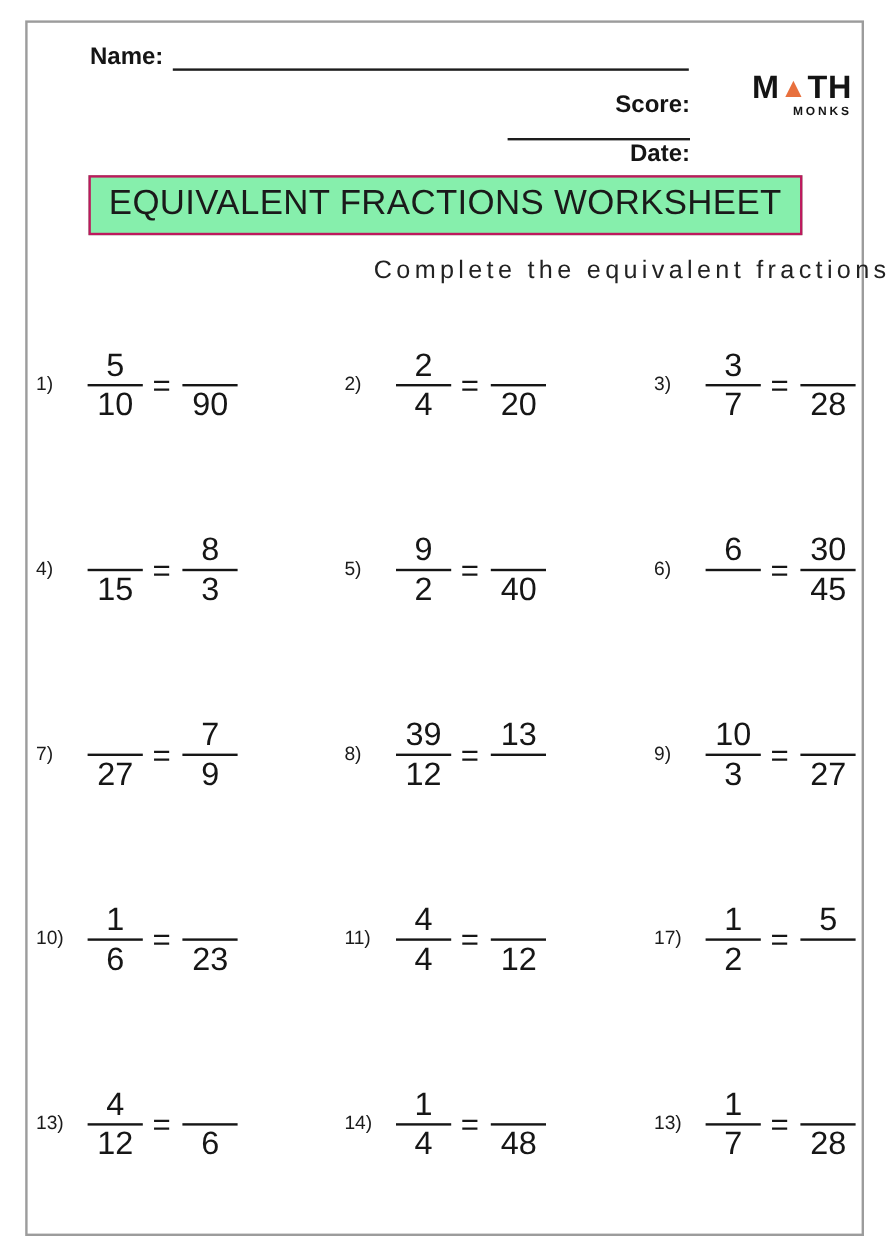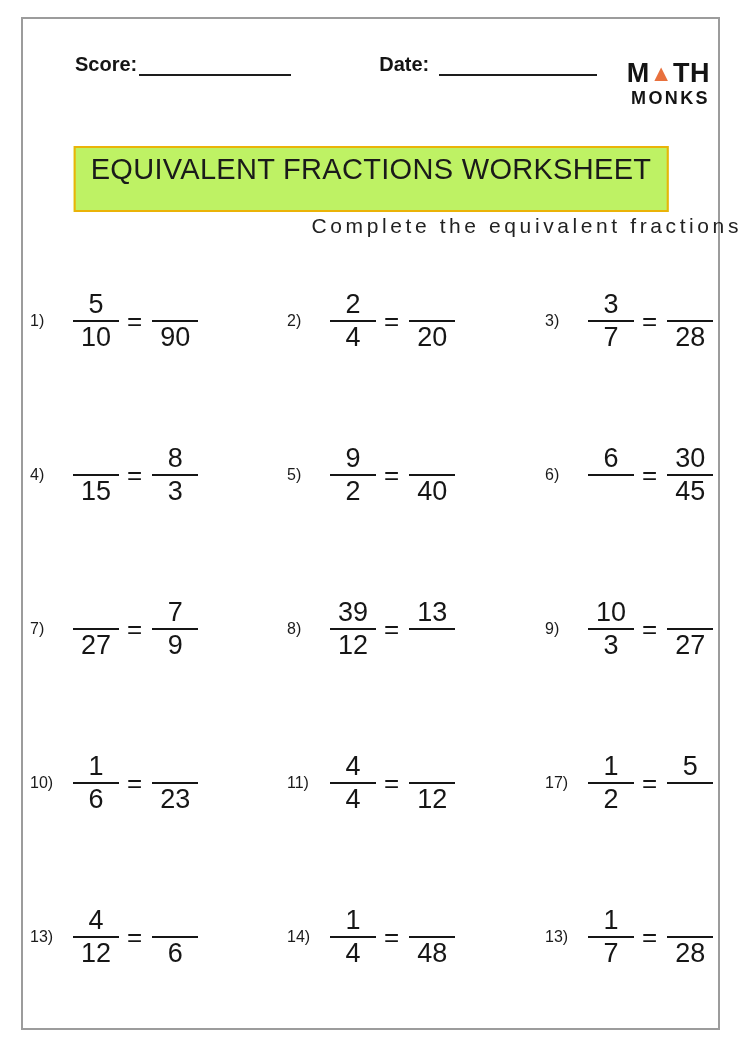--- a/index.html
+++ b/index.html
@@ -17,53 +17,53 @@
     width: 699px; height: 1013px;
     border: 2px solid #9c9c9c;
     box-sizing: border-box;
     background: #ffffff;
   }
   
   .header {
     position: absolute; left: 75px; top: 36px; width: 500px;
   }
   .hrow { display: flex; align-items: flex-end; }
-  .hrow.second { margin-top: 17px; }
+  .hrow.second { margin-top: 17px; flex-direction: column; }
   .hlabel { font-size: 20px; font-weight: 600; color: #151515; flex: none; }
   .hline {
     border-bottom: 2px solid #1d1d1d;
     height: 16px; flex: none;
   }
   .name-line { width: 430px; margin-left: 8px; }
   .score-line { width: 152px; margin-left: 2px; }
   .date-label { margin-left: 88px; }
   .date-line { width: 158px; margin-left: 10px; }
   
   .logo {
     position: absolute; left: 618px; top: 48px; width: 92px;
     text-align: right; line-height: 1;
   }
   .logo-main {
     font-size: 27px; font-weight: 700; color: #141414;
     letter-spacing: 0.5px; white-space: nowrap; margin-top: 12px;
   }
   .logo-tri { font-size: 23px; position: relative; top: -1px; }
   .logo-sub {
-    font-size: 18px; font-weight: 700; color: #141414;
+    font-size: 10px; font-weight: 700; color: #141414;
     letter-spacing: 2.4px; margin-top: 2px;
   }
   
   .title-box {
     position: absolute; top: 146px; left: 50%;
     transform: translateX(-50%);
-    border: 2px solid #eab308;
-    padding: 5px 15px 24px;
+    border: 2px solid #be185d;
+    padding: 5px 15px 8px;
     font-size: 29px; letter-spacing: 0.3px;
     color: #1a1a1a; white-space: nowrap;
-    background: #bef264;
+    background: #86efac;
   }
   .subtitle {
     position: absolute; top: 214px; left: 0; width: 100%;
     text-align: right;
     font-size: 21px; letter-spacing: 3.6px; color: #222;
   }
   
   .grid {
     position: absolute; left: 30px; top: 244px; width: 688px;
     display: grid;
@@ -82,20 +82,24 @@
   }
   .bar { align-self: stretch; height: 0; border-top: 2.6px solid #161616; }
   .eq { font-size: 26px; color: #161616; margin: 0 10px 0 8px; }
 </style>
 </head>
 <body>
 
 <div class="sheet-border"></div>
 
 <div class="header">
+  <div class="hrow">
+    <span class="hlabel">Name:</span>
+    <span class="hline name-line"></span>
+  </div>
   <div class="hrow second">
     <span class="hlabel">Score:</span>
     <span class="hline score-line"></span>
     <span class="hlabel date-label">Date:</span>
     <span class="hline date-line"></span>
   </div>
 </div>
 
 <div class="logo">
   <div class="logo-main"><span>M</span><span class="logo-tri" style="color: rgb(232, 112, 61);">▲</span><span>TH</span></div>

